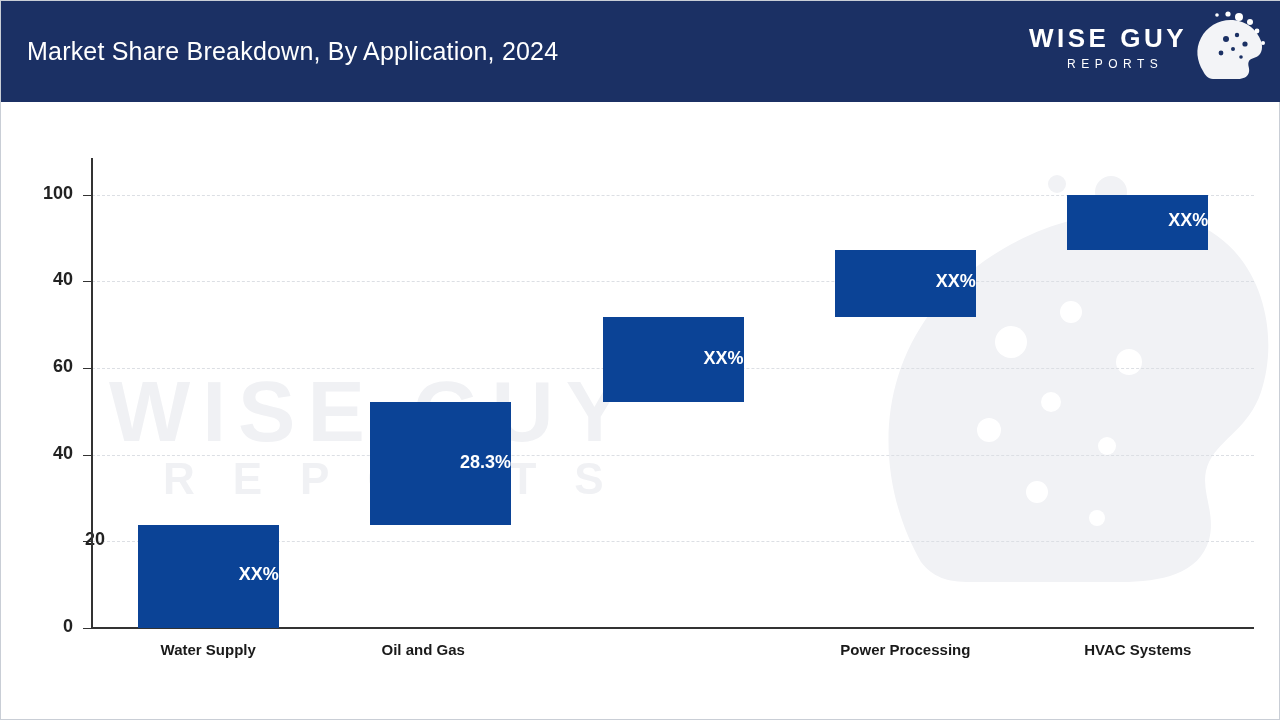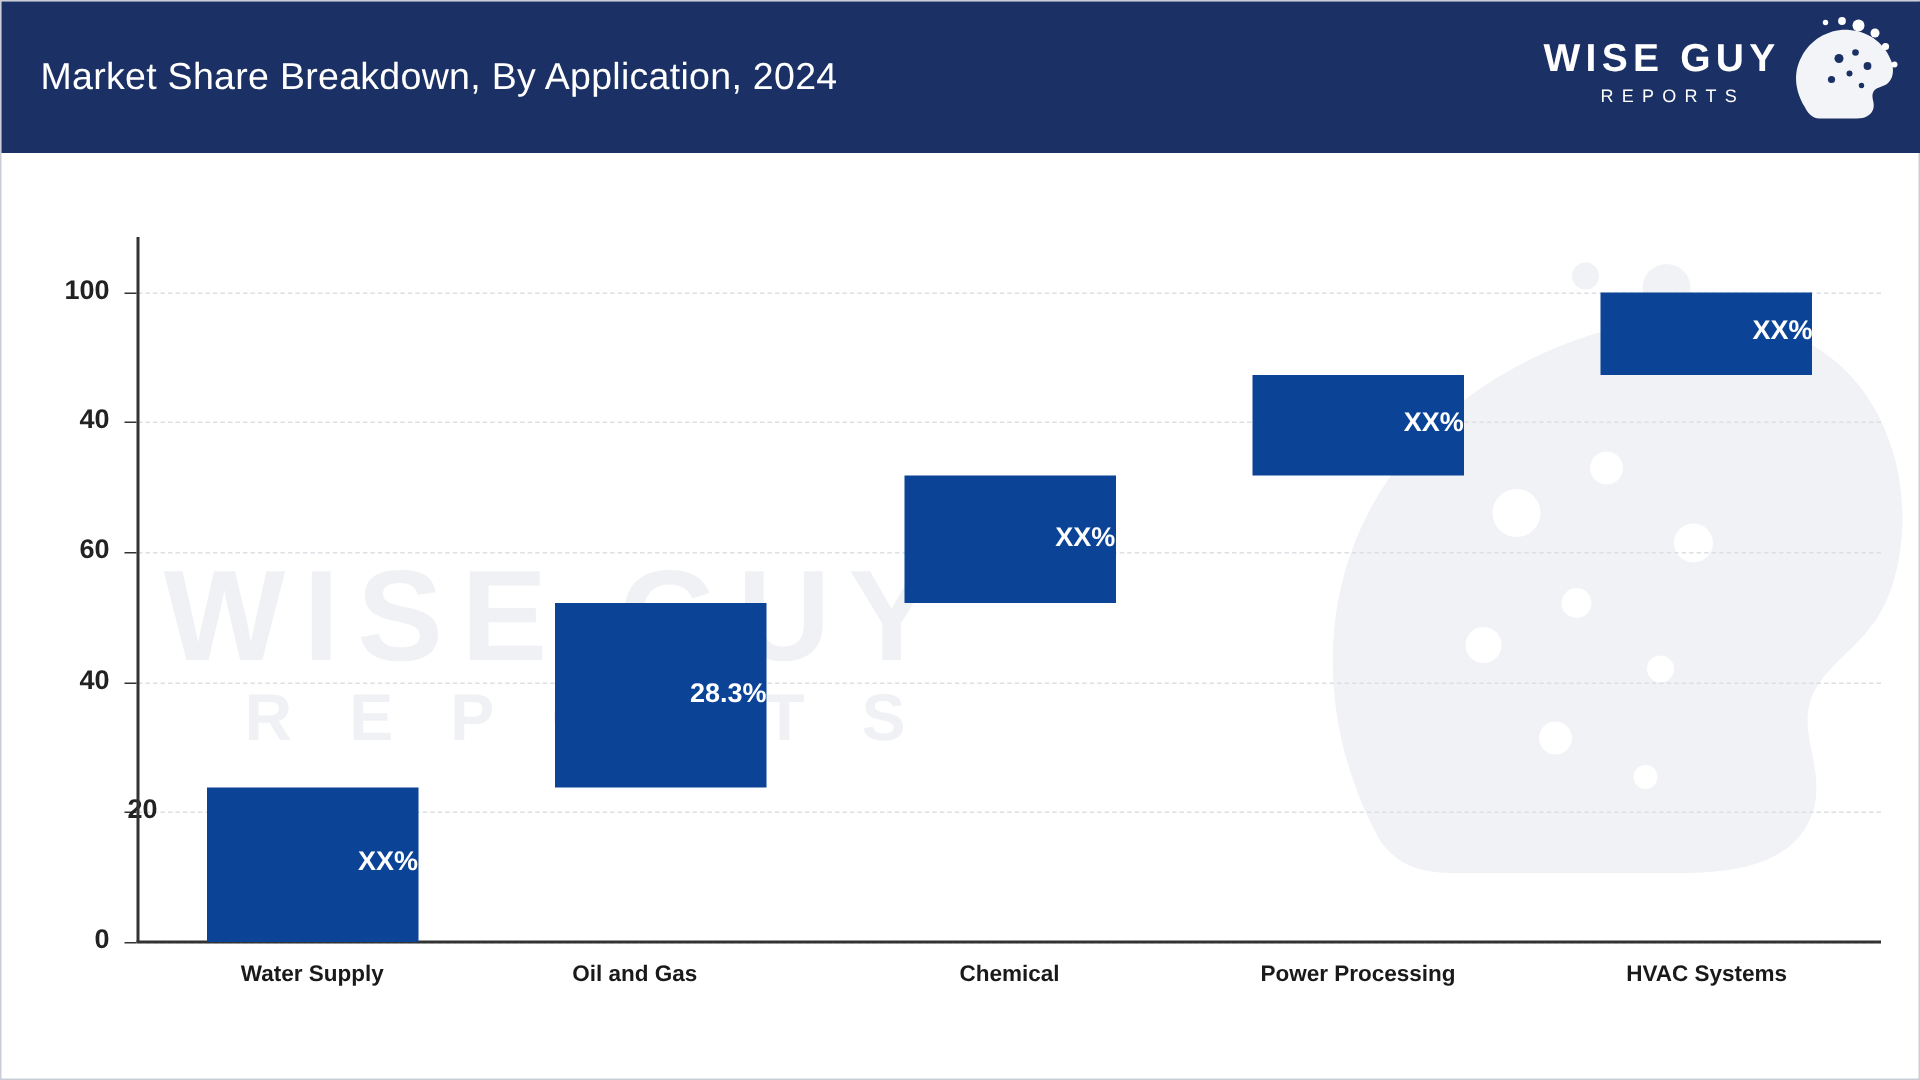--- a/index.html
+++ b/index.html
@@ -254,21 +254,20 @@
         </div>
         <div class="cat-label" style="left: 91px; top: 538px; width: 232.4px;">Water Supply</div>
         <div class="bar" style="left: 369.1px; top: 300.233px; width: 141px; height: 122.633px; background: rgb(11, 67, 150);">
           <div class="bar-label" style="top: 49.3167px;">28.3%</div>
         </div>
         <div class="cat-label" style="left: 306px; top: 538px; width: 232.4px;">Oil and Gas</div>
         <div class="bar" style="left: 601.5px; top: 214.867px; width: 141px; height: 85.3667px; background: rgb(11, 67, 150);">
           <div class="bar-label" style="top: 30.6833px;">XX%</div>
         </div>
         <div class="cat-label" style="left: 555.8px; top: 538px; width: 232.4px;">
-          <div>Chemical</div>
         </div>
         <div class="bar" style="left: 833.9px; top: 148.133px; width: 141px; height: 66.7333px; background: rgb(11, 67, 150);">
           <div class="bar-label" style="top: 21.3667px;">XX%</div>
         </div>
         <div class="cat-label" style="left: 788.2px; top: 538px; width: 232.4px;">Power Processing</div>
         <div class="bar" style="left: 1066.3px; top: 92.6667px; width: 141px; height: 55.4667px; background: rgb(11, 67, 150);">
           <div class="bar-label" style="top: 15.7333px;">XX%</div>
         </div>
         <div class="cat-label" style="left: 1020.6px; top: 538px; width: 232.4px;">HVAC Systems</div>
       </div>

